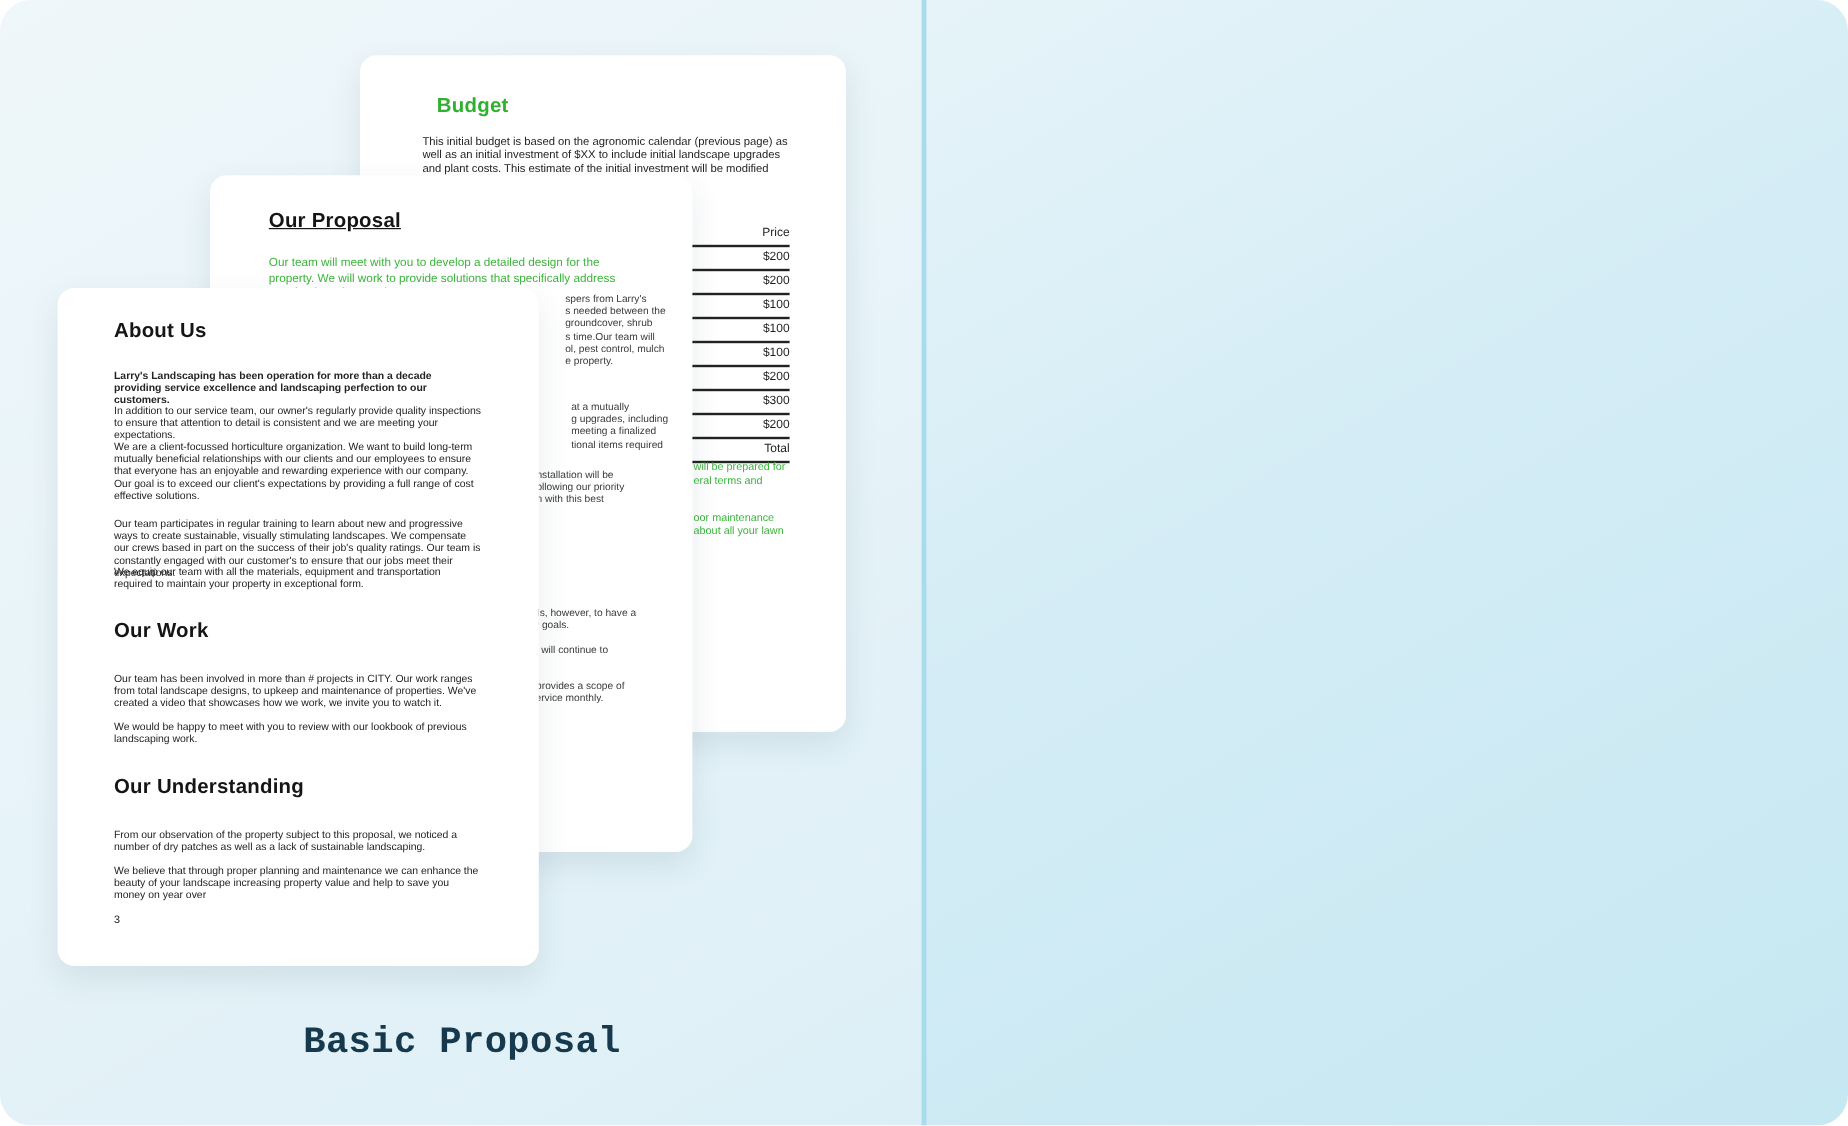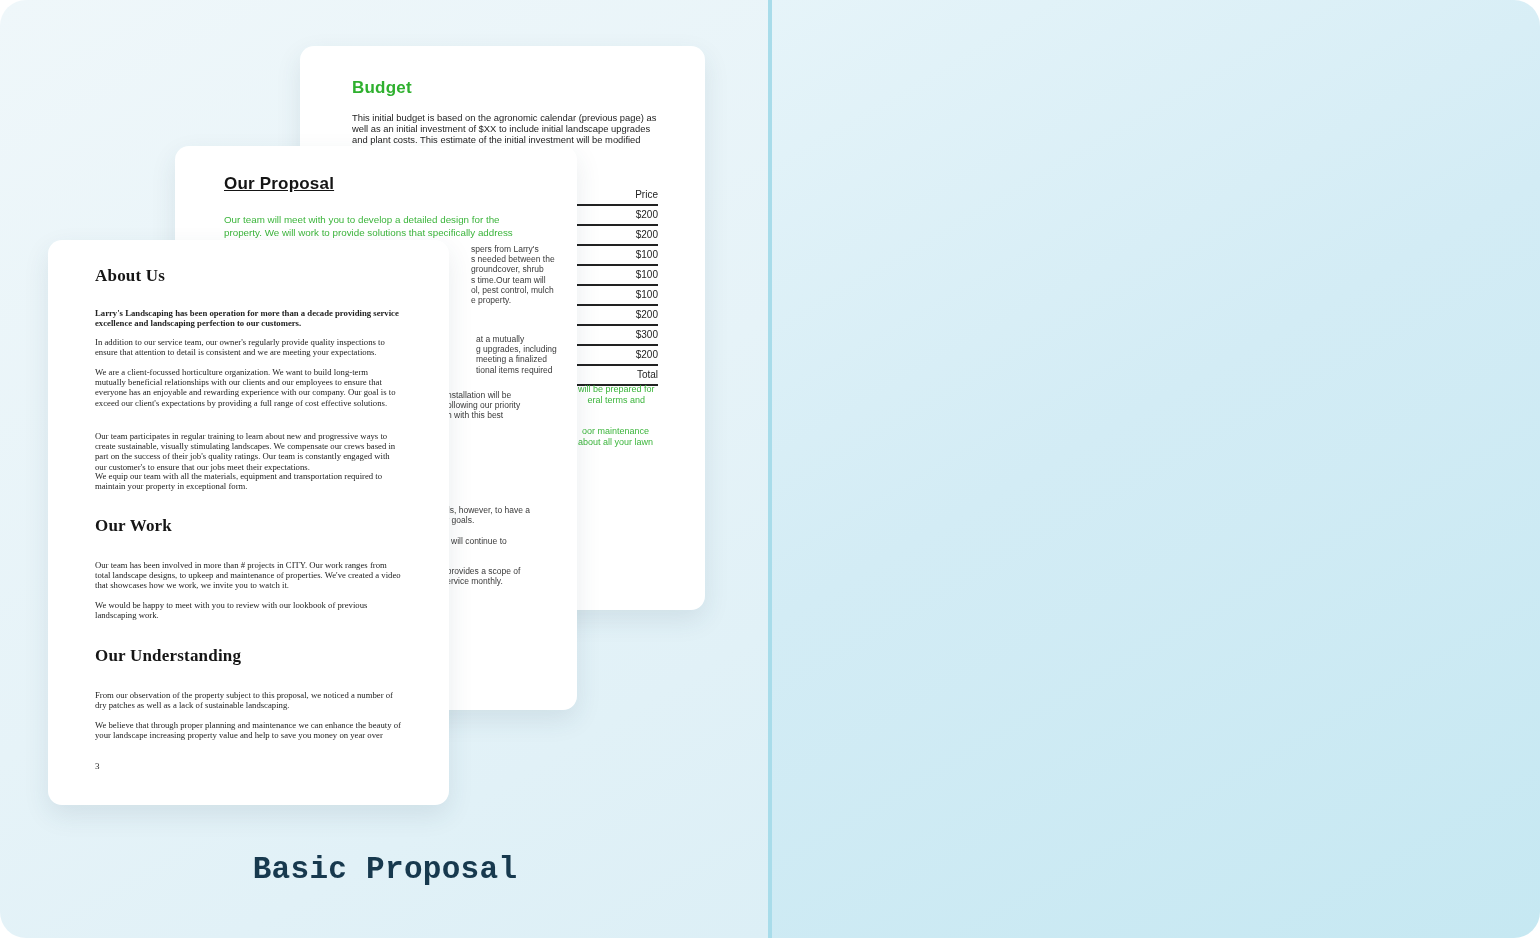--- a/index.html
+++ b/index.html
@@ -7,26 +7,26 @@
   .half{position:absolute;top:0;height:100%;}
   .half.left{left:0;width:770px;background:linear-gradient(150deg,#eff7fa 0%,#e6f3f8 55%,#dceff6 100%);}
   .half.right{left:770px;width:770px;background:linear-gradient(150deg,#e6f4f9 0%,#d3ecf5 45%,#c6e8f2 100%);}
   .divider{position:absolute;left:768px;top:0;width:4px;height:100%;background:#a8dcea;}
 
   .page{position:absolute;background:#ffffff;}
   .b-page{border-radius:14px;box-shadow:0 10px 26px rgba(40,70,90,.10);}
 
   
   .b-h1{position:absolute;font-size:17px;font-weight:bold;color:#151515;letter-spacing:.2px;}
-  .b-h1.green{color:#2fb02f;}
+  .b-h1.green{color:#2fb02f;margin-left:12px;}
   .b-body{position:absolute;font-size:8.7px;line-height:10.2px;color:#232323;}
   .b-body.bold{font-weight:bold;}
   .b-green{position:absolute;font-size:9.8px;line-height:12.6px;color:#3cb53c;}
   .frag{position:absolute;white-space:nowrap;font-size:8.5px;line-height:10.2px;color:#3a3a3a;}
-  .frag.green{color:#3cb53c;font-size:9px;line-height:10.5px;text-align:center;}
+  .frag.green{color:#3cb53c;font-size:9px;line-height:10.5px;}
   .b-table{position:absolute;top:140px;left:190px;right:47px;}
   .b-table .cell{height:18px;line-height:17px;text-align:right;font-size:10px;color:#1d1d1d;border-bottom:2px solid #222;}
   .b-pagenum{position:absolute;font-size:9px;color:#222;}
 
   .option-label{position:absolute;top:852px;width:770px;text-align:center;font-size:31px;font-weight:bold;color:#17394e;letter-spacing:.3px;font-family:Liberation Mono, monospace;}
 </style>
 </head>
 <body>
 
 <div class="stage">
@@ -55,21 +55,21 @@
       <div class="b-h1" style="left:49px;top:28px;text-decoration:underline;">Our Proposal</div>
       <div class="b-green" style="left:49px;top:68px;width:296px;">Our team will meet with you to develop a detailed design for the property. We will work to provide solutions that specifically address your landscaping needs.</div>
       <div class="frag" style="left:272px;top:98px;margin-left:24px;">spers from Larry's<br>s needed between the<br>groundcover, shrub<br>s time.Our team will<br>ol, pest control, mulch<br>e property.</div>
       <div class="frag" style="left:272px;top:188px;margin-left:29px;">at a mutually<br>g upgrades, including<br>meeting a finalized<br>tional items required</div>
       <div class="frag" style="left:272px;top:244px;">nstallation will be<br>ollowing our priority<br>h with this best</div>
       <div class="frag" style="left:270px;top:359px;">ds, however, to have a<br>y goals.</div>
       <div class="frag" style="left:276px;top:390px;">will continue to</div>
       <div class="frag" style="left:267px;top:420px;">t provides a scope of<br>service monthly.</div>
     </div>
 
-    <div class="page b-page" style="left:48px;top:240px;width:401px;height:565px;z-index:3;font-family:Liberation Serif, serif;">
+    <div class="page b-page" style="left:48px;top:240px;width:401px;height:565px;z-index:3;">
       <div class="b-h1" style="left:47px;top:26px;">About Us</div>
       <div class="b-body bold" style="left:47px;top:68px;width:306px;">Larry's Landscaping has been operation for more than a decade providing service excellence and landscaping perfection to our customers.</div>
       <div class="b-body" style="left:47px;top:97px;width:306px;">In addition to our service team, our owner's regularly provide quality inspections to ensure that attention to detail is consistent and we are meeting your expectations.</div>
       <div class="b-body" style="left:47px;top:127px;width:306px;">We are a client-focussed horticulture organization. We want to build long-term mutually beneficial relationships with our clients and our employees to ensure that everyone has an enjoyable and rewarding experience with our company. Our goal is to exceed our client's expectations by providing a full range of cost effective solutions.</div>
       <div class="b-body" style="left:47px;top:191px;width:306px;">Our team participates in regular training to learn about new and progressive ways to create sustainable, visually stimulating landscapes. We compensate our crews based in part on the success of their job's quality ratings. Our team is constantly engaged with our customer's to ensure that our jobs meet their expectations.</div>
       <div class="b-body" style="left:47px;top:231px;width:306px;">We equip our team with all the materials, equipment and transportation required to maintain your property in exceptional form.</div>
       <div class="b-h1" style="left:47px;top:276px;">Our Work</div>
       <div class="b-body" style="left:47px;top:320px;width:306px;">Our team has been involved in more than # projects in CITY. Our work ranges from total landscape designs, to upkeep and maintenance of properties. We've created a video that showcases how we work, we invite you to watch it.</div>
       <div class="b-body" style="left:47px;top:360px;width:306px;">We would be happy to meet with you to review with our lookbook of previous landscaping work.</div>
       <div class="b-h1" style="left:47px;top:406px;">Our Understanding</div>

